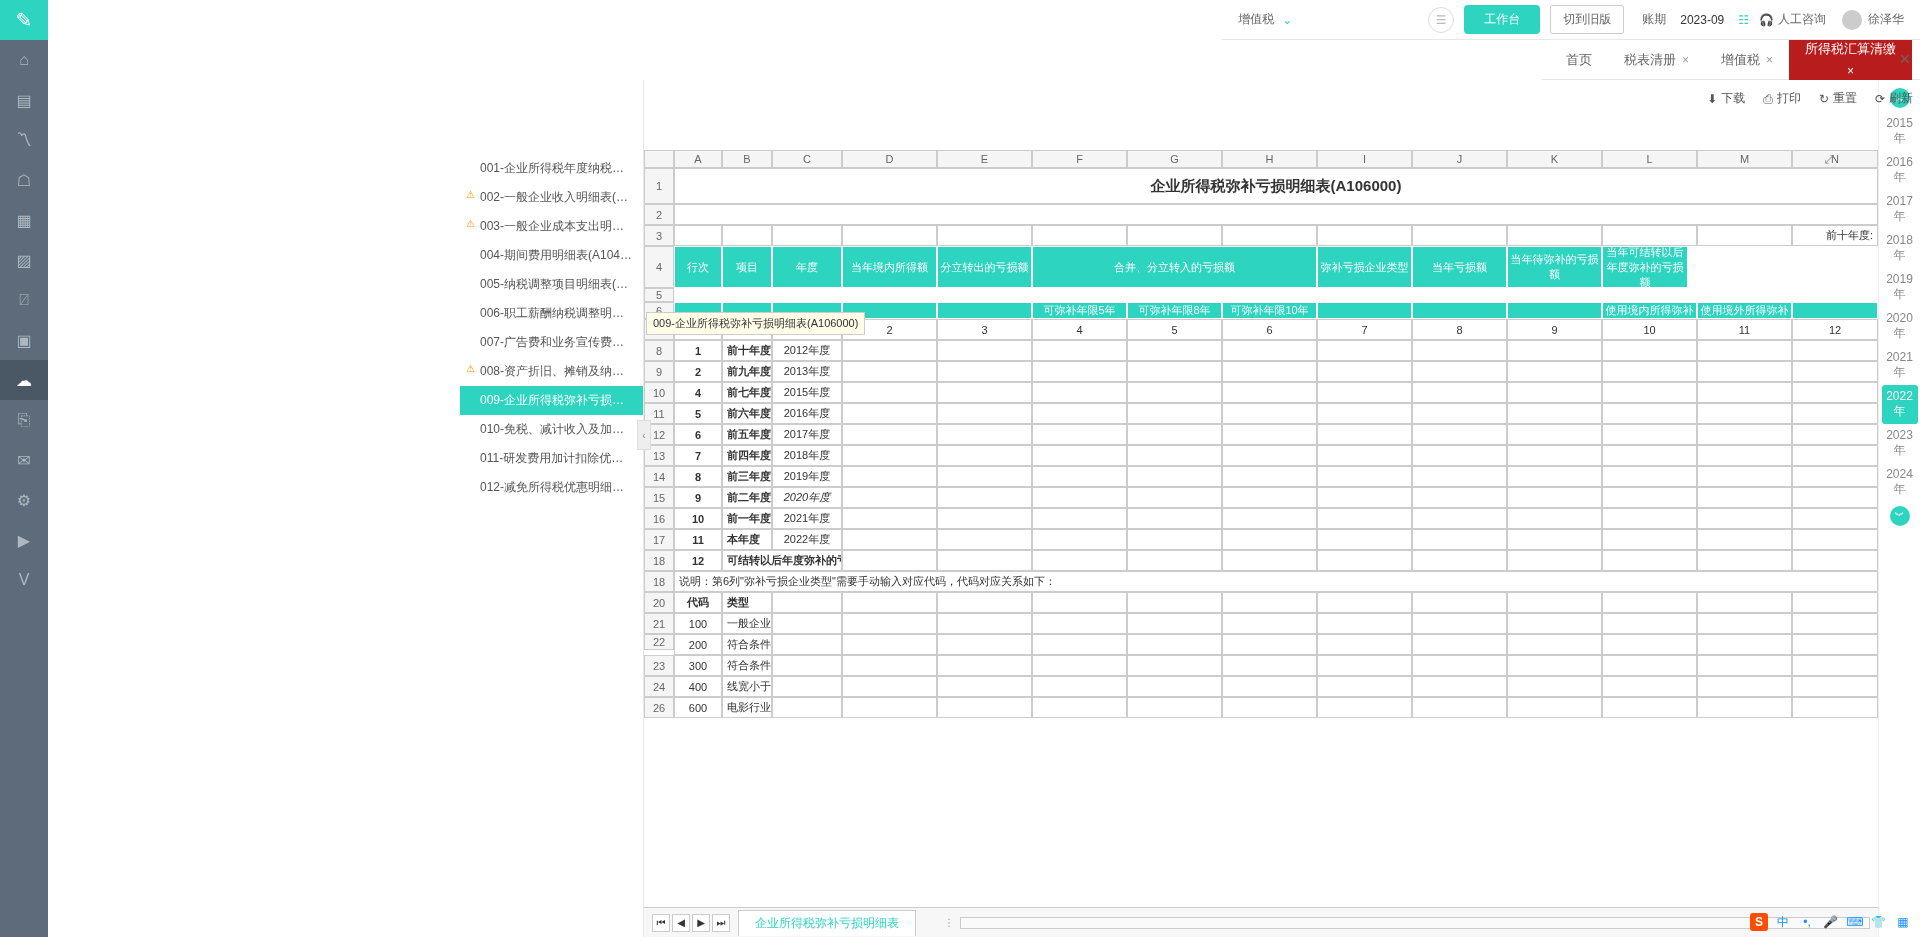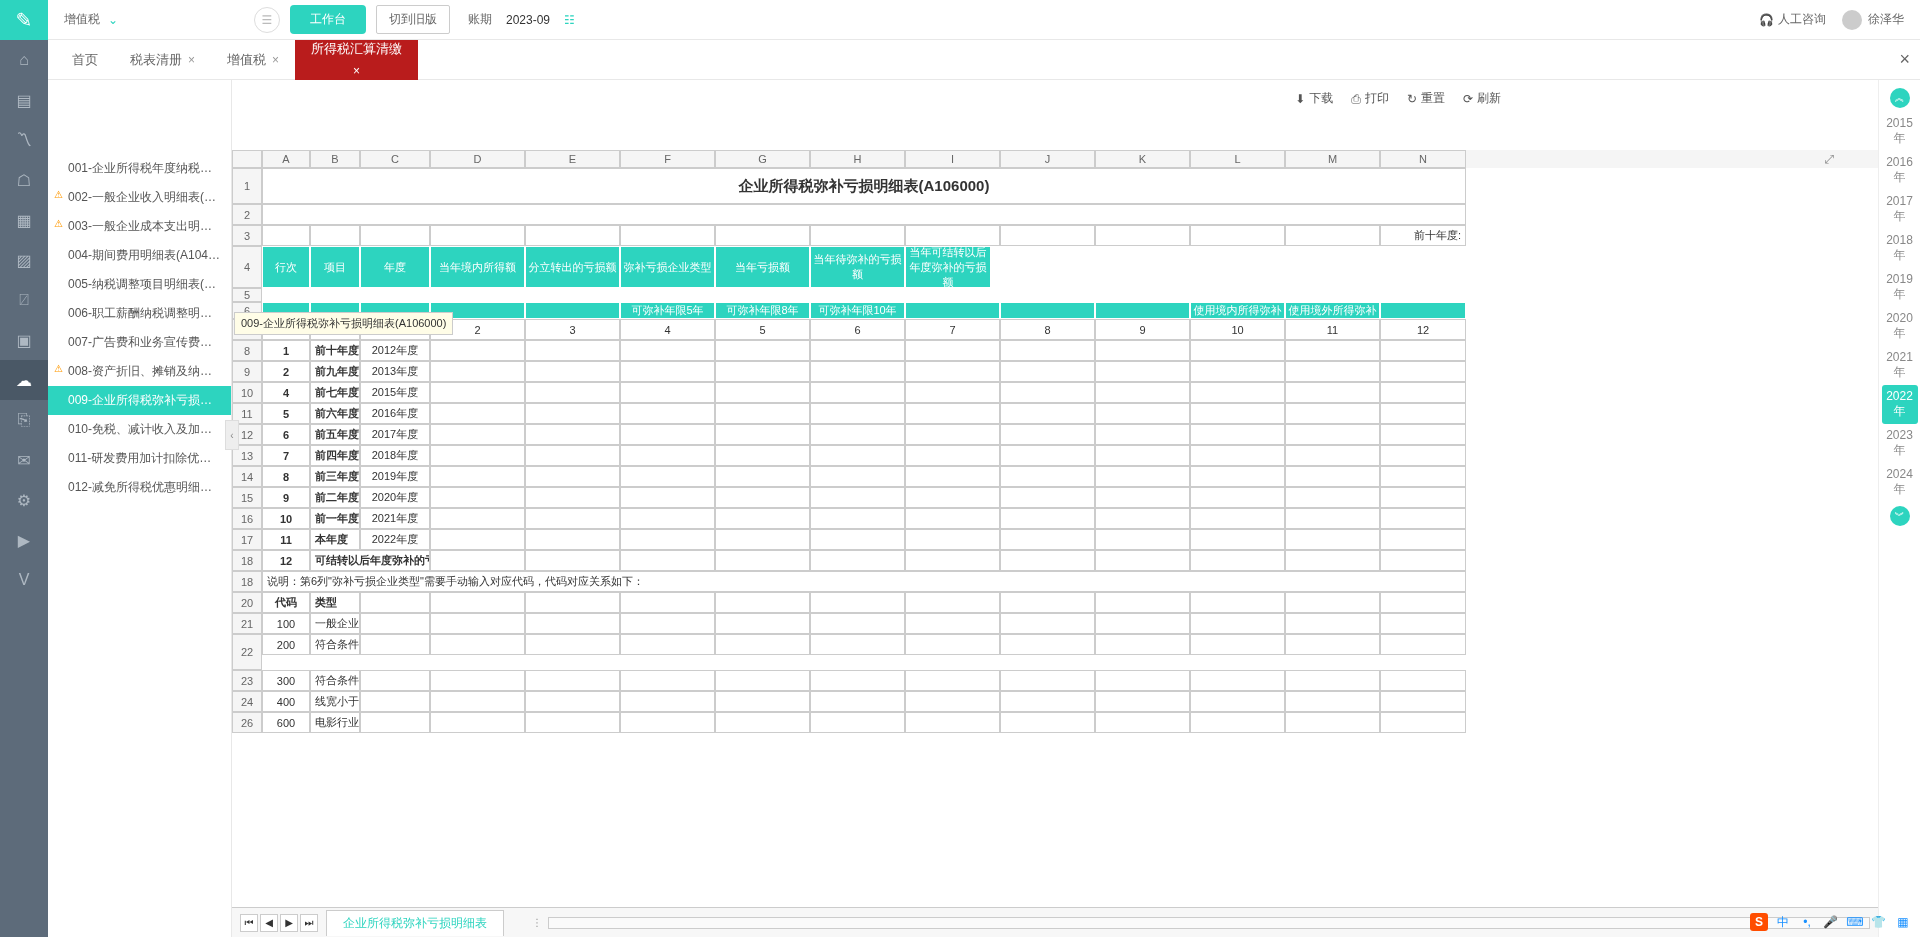--- a/index.html
+++ b/index.html
@@ -2,21 +2,21 @@
 <html><head>
 <meta charset="utf-8">
 <style>
 * { margin: 0; padding: 0; box-sizing: border-box; }
 body { font-family: "Microsoft YaHei", Arial, sans-serif; font-size: 12px; color: #333; background: #fff; overflow: hidden; }
 .app { display: flex; height: 100vh; }
 .sidebar-left { width: 48px; background: #5d6b7a; display: flex; flex-direction: column; align-items: center; padding-top: 0; }
 .sidebar-left .logo { width: 48px; height: 40px; background: #2dd4bf; display: flex; align-items: center; justify-content: center; color: #fff; font-size: 20px; }
 .sidebar-left .nav-icon { width: 48px; height: 40px; display: flex; align-items: center; justify-content: center; color: #aeb8c2; font-size: 16px; cursor: pointer; }
 .sidebar-left .nav-icon.active { background: #4a5866; color: #fff; }
-.main { flex: 1; display: flex; flex-direction: column; min-width: 0; }
+.main { flex: 1; display: flex; flex-direction: column; min-width: 0; align-items: flex-end; }
 .topbar { height: 40px; display: flex; align-items: center; padding: 0 16px; border-bottom: 1px solid #e8e8e8; gap: 10px; }
 .dropdown { display: flex; align-items: center; gap: 8px; min-width: 180px; color: #666; cursor: pointer; }
 .dropdown .chev { color: #2dd4bf; font-size: 12px; }
 .circle-btn { width: 26px; height: 26px; border-radius: 50%; border: 1px solid #ddd; display: flex; align-items: center; justify-content: center; color: #bbb; cursor: pointer; }
 .btn-primary { background: #2dd4bf; color: #fff; padding: 6px 20px; border-radius: 4px; border: none; cursor: pointer; font-size: 12px; }
 .btn-outline { background: #fff; border: 1px solid #ccc; color: #666; padding: 5px 12px; border-radius: 2px; cursor: pointer; font-size: 12px; }
 .period-label { color: #666; margin-left: 8px; }
 .period-value { color: #333; margin-left: 4px; }
 .topbar-right { margin-left: auto; display: flex; align-items: center; gap: 16px; color: #666; }
 .user { display: flex; align-items: center; gap: 6px; }
@@ -218,20 +218,21 @@
               <div class="cell " style="width: 95px; min-width: 95px;"></div>
               <div class="cell " style="width: 86px; min-width: 86px; justify-content: flex-end;">前十年度:</div>
             </div>
             <div class="grid-row">
               <div class="row-h" style="height: 42px;">4</div>
               <div class="header-cell" style="width: 48px; min-width: 48px; height: 42px;">行次</div>
               <div class="header-cell" style="width: 50px; min-width: 50px; height: 42px;">项目</div>
               <div class="header-cell" style="width: 70px; min-width: 70px; height: 42px;">年度</div>
               <div class="header-cell" style="width: 95px; min-width: 95px; height: 42px;">当年境内所得额</div>
               <div class="header-cell" style="width: 95px; min-width: 95px; height: 42px;">分立转出的亏损额</div>
+              <div class="header-cell" style="width: 285px; min-width: 285px; height: 42px;">合并、分立转入的亏损额</div>
               <div class="header-cell" style="width: 95px; min-width: 95px; height: 42px;">弥补亏损企业类型</div>
               <div class="header-cell" style="width: 95px; min-width: 95px; height: 42px;">当年亏损额</div>
               <div class="header-cell" style="width: 95px; min-width: 95px; height: 42px;">当年待弥补的亏损额</div>
               <div class="header-cell" style="width: 86px; min-width: 86px; height: 42px;">当年可结转以后年度弥补的亏损额</div>
             </div>
             <div class="grid-row">
               <div class="row-h">5</div>
             </div>
             <div class="grid-row">
               <div class="row-h">6</div>
@@ -383,21 +384,21 @@
               <div class="cell" style="width: 95px; min-width: 95px;"></div>
               <div class="cell" style="width: 95px; min-width: 95px;"></div>
               <div class="cell" style="width: 95px; min-width: 95px;"></div>
               <div class="cell" style="width: 95px; min-width: 95px;"></div>
               <div class="cell" style="width: 86px; min-width: 86px;"></div>
             </div>
             <div class="grid-row">
               <div class="row-h" style="height: 21px;">15</div>
               <div class="cell center bold" style="width: 48px; min-width: 48px;">9</div>
               <div class="cell bold" style="width: 50px; min-width: 50px;">前二年度</div>
-              <div class="cell center" style="width: 70px; min-width: 70px;">2020年度</div>
+              <div class="cell center" style="width: 70px; min-width: 70px; font-style: italic;">2020年度</div>
               <div class="cell" style="width: 95px; min-width: 95px;"></div>
               <div class="cell" style="width: 95px; min-width: 95px;"></div>
               <div class="cell" style="width: 95px; min-width: 95px;"></div>
               <div class="cell" style="width: 95px; min-width: 95px;"></div>
               <div class="cell" style="width: 95px; min-width: 95px;"></div>
               <div class="cell" style="width: 95px; min-width: 95px;"></div>
               <div class="cell" style="width: 95px; min-width: 95px;"></div>
               <div class="cell" style="width: 95px; min-width: 95px;"></div>
               <div class="cell" style="width: 95px; min-width: 95px;"></div>
               <div class="cell" style="width: 95px; min-width: 95px;"></div>
@@ -485,21 +486,21 @@
               <div class="cell " style="width: 95px; min-width: 95px;"></div>
               <div class="cell " style="width: 95px; min-width: 95px;"></div>
               <div class="cell " style="width: 95px; min-width: 95px;"></div>
               <div class="cell " style="width: 95px; min-width: 95px;"></div>
               <div class="cell " style="width: 95px; min-width: 95px;"></div>
               <div class="cell " style="width: 95px; min-width: 95px;"></div>
               <div class="cell " style="width: 95px; min-width: 95px;"></div>
               <div class="cell " style="width: 86px; min-width: 86px;"></div>
             </div>
             <div class="grid-row">
-              <div class="row-h" style="height: 36px;">22</div>
+              <div class="row-h" style="height: 16px;">22</div>
               <div class="cell center" style="width: 48px; min-width: 48px;">200</div>
               <div class="cell " style="width: 50px; min-width: 50px;">符合条件的高新技术企业</div>
               <div class="cell " style="width: 70px; min-width: 70px;"></div>
               <div class="cell " style="width: 95px; min-width: 95px;"></div>
               <div class="cell " style="width: 95px; min-width: 95px;"></div>
               <div class="cell " style="width: 95px; min-width: 95px;"></div>
               <div class="cell " style="width: 95px; min-width: 95px;"></div>
               <div class="cell " style="width: 95px; min-width: 95px;"></div>
               <div class="cell " style="width: 95px; min-width: 95px;"></div>
               <div class="cell " style="width: 95px; min-width: 95px;"></div>

